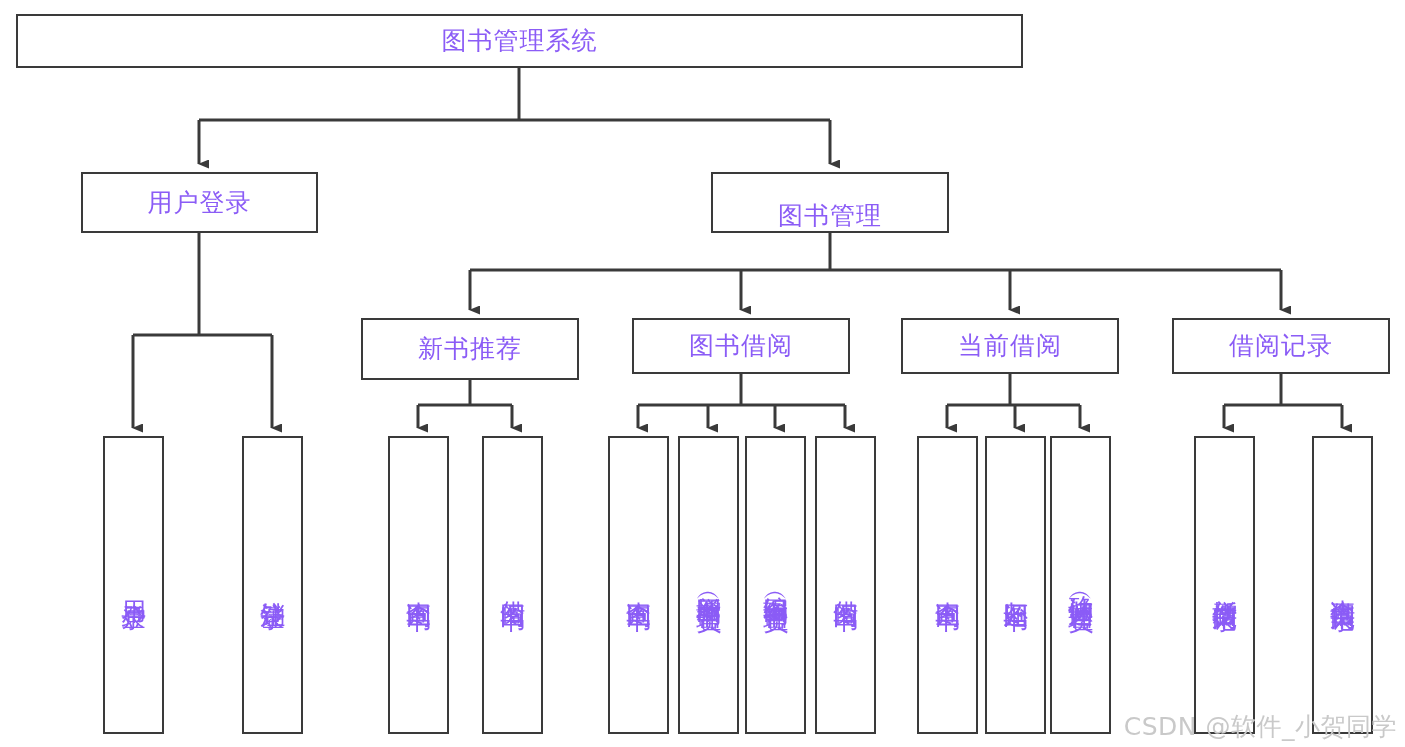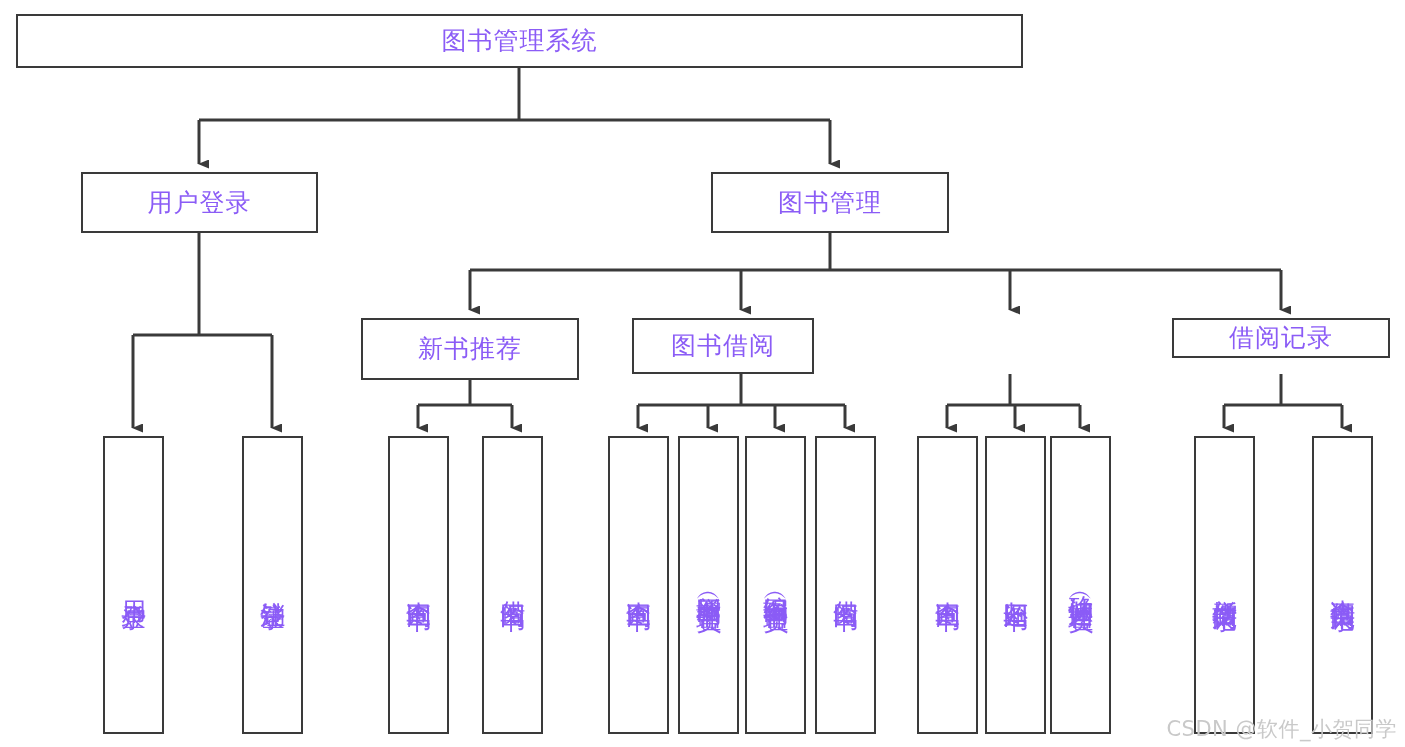--- a/index.html
+++ b/index.html
@@ -51,21 +51,21 @@
   .node.vert .vtext {
     writing-mode: vertical-rl;
     text-orientation: upright;
     white-space: nowrap;
     text-align: center;
   }
   .watermark {
     position: absolute;
     right: 8px;
     bottom: 4px;
-    font-size: 21px;
+    font-size: 25px;
     color: #c9c9c9;
     letter-spacing: 0.5px;
     white-space: nowrap;
     font-family: "DejaVu Sans", "Liberation Sans", sans-serif;
   }
 </style>
 </head>
 <body>
 
 <div id="canvas">
@@ -120,31 +120,34 @@
     </g>
   </svg>
 
   <div class="node horiz" style="left:16px; top:14px; width:1007px; height:54px;">
     <span>图书管理系统</span>
   </div>
 
   <div class="node horiz" style="left:81px; top:172px; width:237px; height:61px;">
     <span>用户登录</span>
   </div>
-  <div class="node horiz" style="left:711px; top:172px; width:238px; height:61px;">
+  <div class="node horiz" style="left:711px; top:172px; width:238px; height:61px;align-items:flex-end;">
     <span>图书管理</span>
   </div>
 
   <div class="node horiz" style="left:361px; top:318px; width:218px; height:62px;">
     <span>新书推荐</span>
   </div>
-  <div class="node horiz" style="left:632px; top:318px; width:182px; height:56px;">
+  <div class="node horiz" style="left:632px; top:318px; width:218px; height:56px;">
     <span>图书借阅</span>
   </div>
-  <div class="node horiz" style="left:1172px; top:318px; width:218px; height:40px;">
+  <div class="node horiz" style="left:901px; top:318px; width:218px; height:56px;">
+    <span>当前借阅</span>
+  </div>
+  <div class="node horiz" style="left:1172px; top:318px; width:218px; height:56px;">
     <span>借阅记录</span>
   </div>
 
   <div class="node vert" style="left:103px; top:436px; width:61px; height:298px;">
     <span class="vtext">用户登录</span>
   </div>
   <div class="node vert" style="left:242px; top:436px; width:61px; height:298px;">
     <span class="vtext">注销登录</span>
   </div>
   <div class="node vert" style="left:388px; top:436px; width:61px; height:298px;">

